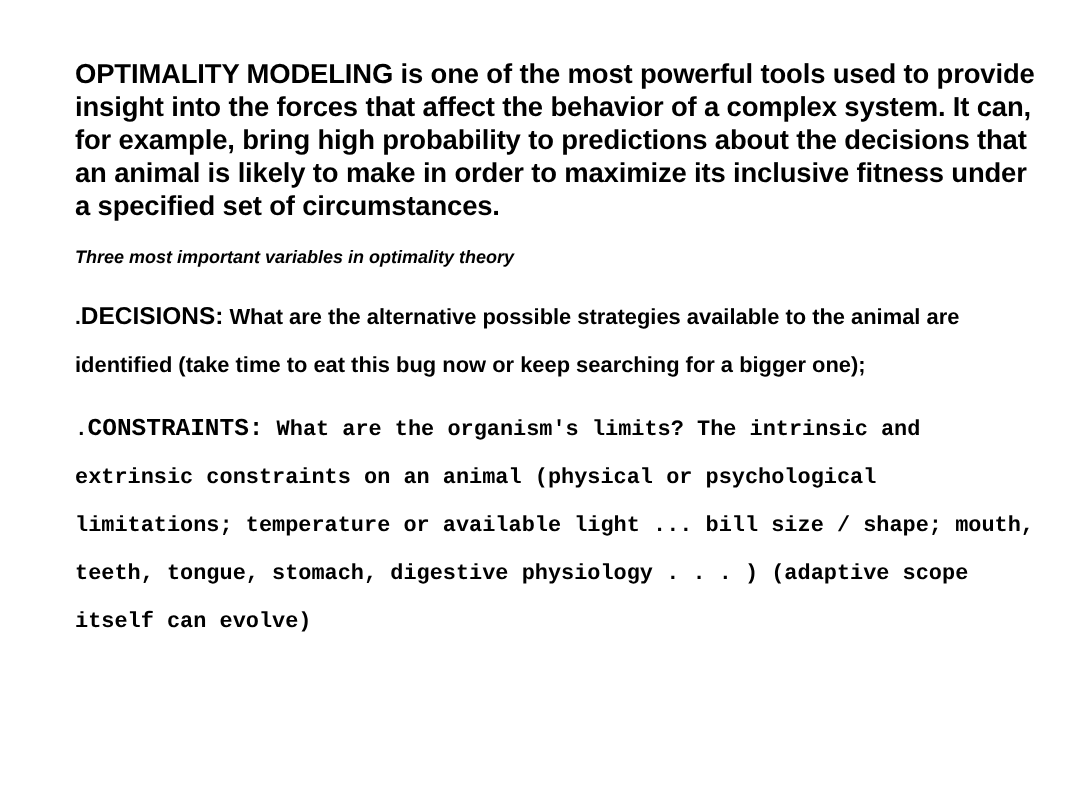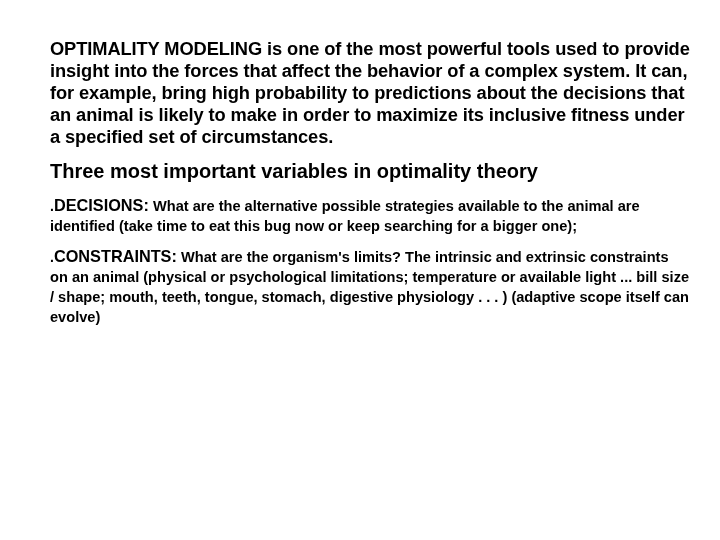--- a/index.html
+++ b/index.html
@@ -23,39 +23,40 @@
     }
     .intro {
       font-weight: bold;
       font-size: 18.3px;
       line-height: 22px;
       margin: 0;
       letter-spacing: -0.1px;
     }
     .heading {
       font-weight: bold;
-      font-size: 20px;
+      font-size: 12px;
       line-height: 20px;
       margin: 13px 0 0 0;
+      font-style: italic;
     }
     .var {
       font-weight: bold;
       font-size: 14.6px;
-      line-height: 20px;
+      line-height: 32px;
       margin: 12px 0 0 0;
     }
     .var .dot {
       font-size: 14px;
     }
     .var .label {
       font-size: 16.3px;
     }
     .var.first { margin-top: 14px; }
     .var.second { margin-top: 10px; }
-    .var.third { margin-top: 10px; }
+    .var.third { margin-top: 10px; font-family: Liberation Mono, monospace; }
   </style>
 </head>
 <body>
 
 <div class="slide">
   <p class="intro">
     <span>OPTIMALITY MODELING</span><span> is one of the most powerful tools used to provide insight into the forces that affect the behavior of a complex system.  It can, for example, bring high probability to predictions about the decisions that an animal is likely to make in order to maximize its inclusive fitness under a specified set of circumstances.</span>
   </p>
 
   <p class="heading">Three most important variables in optimality theory</p>

